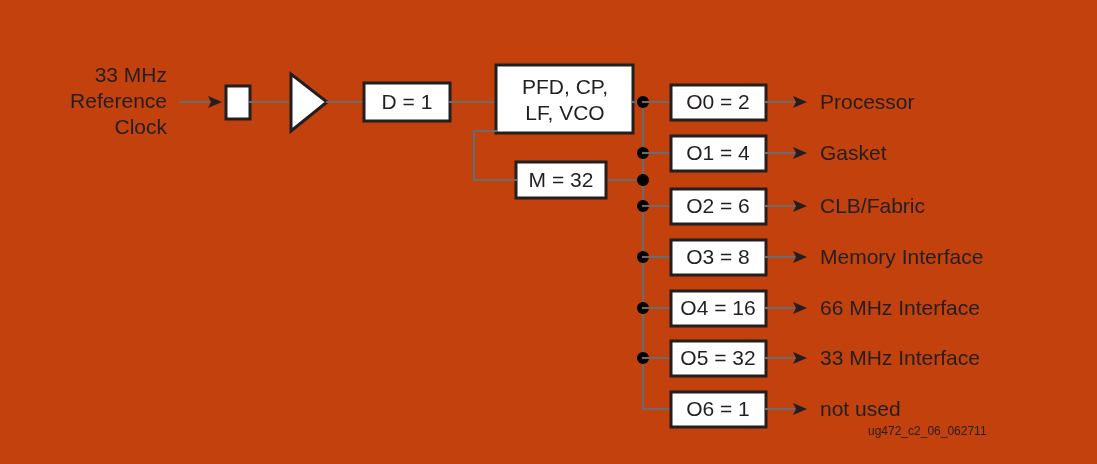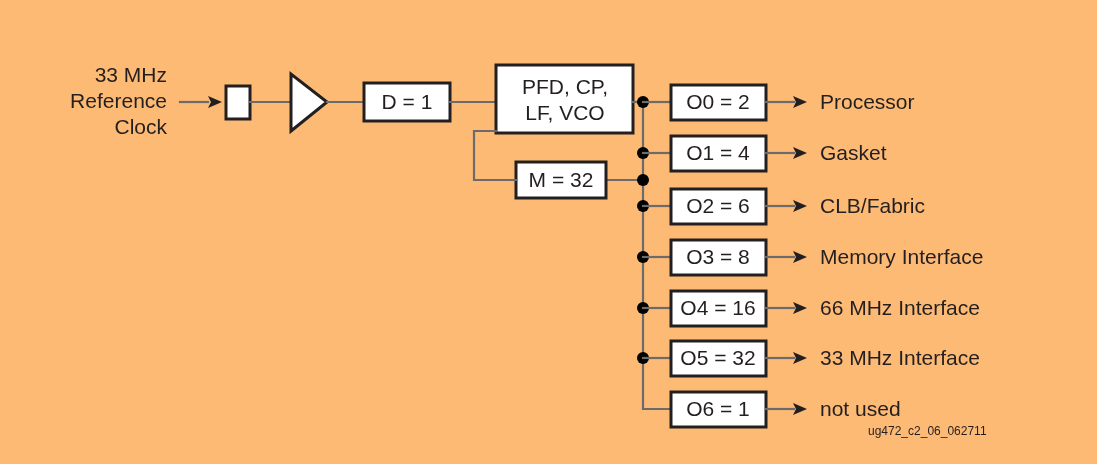--- a/index.html
+++ b/index.html
@@ -7,21 +7,21 @@
     padding: 0;
     background: #ffffff;
   }
   body {
     font-family: "Liberation Sans", sans-serif;
   }
   #diagram-root {
     position: relative;
     width: 1097px;
     height: 464px;
-    background: #fdba74;
+    background: #c2410c;
     overflow: hidden;
   }
   svg#diagram-svg {
     position: absolute;
     left: 0;
     top: 0;
     width: 1097px;
     height: 464px;
   }
   .wire {

